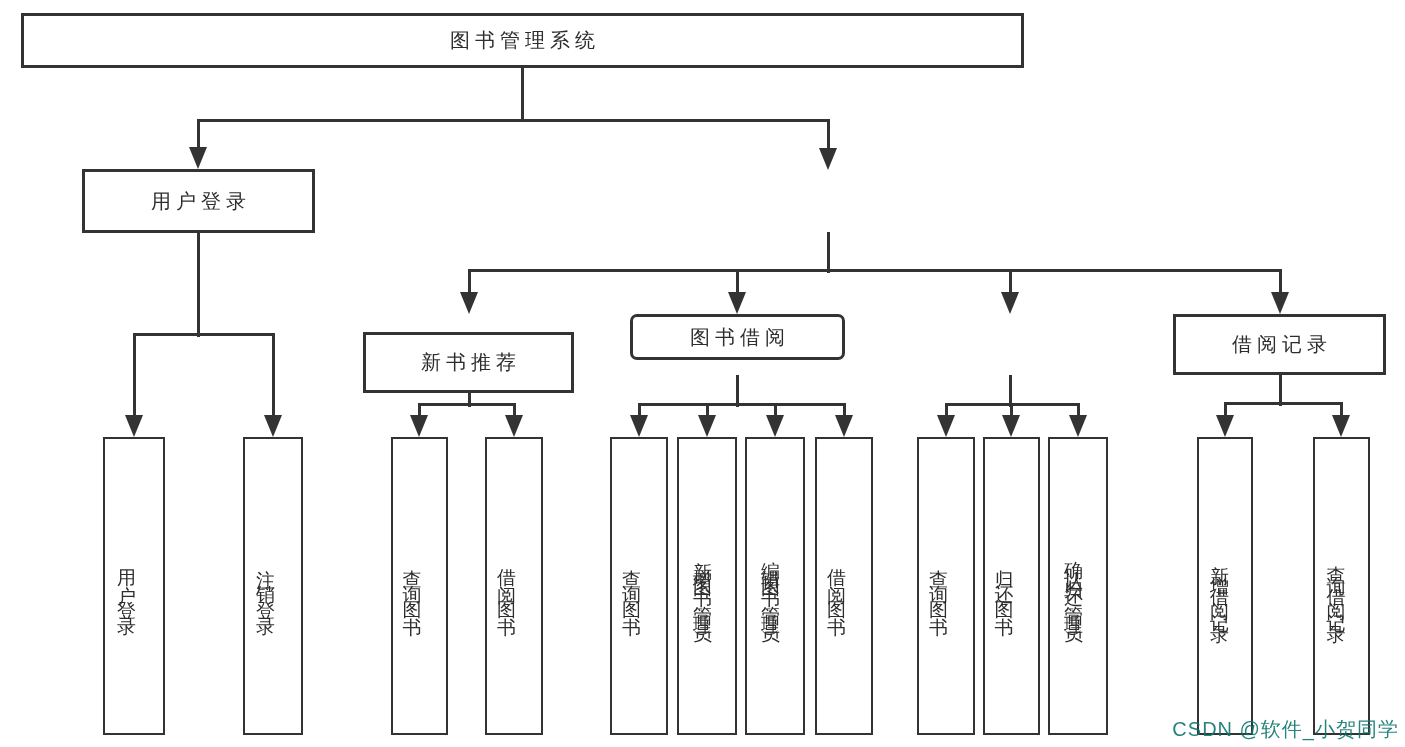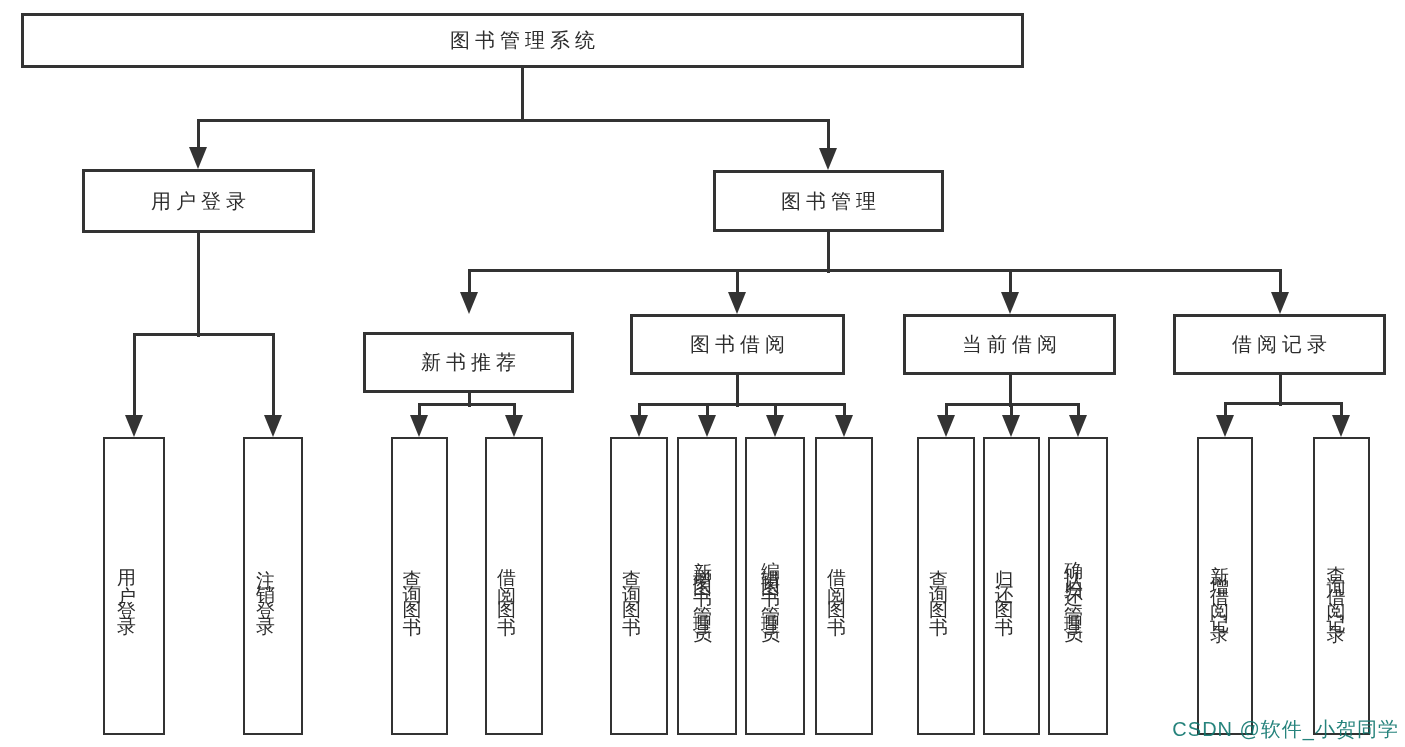--- a/index.html
+++ b/index.html
@@ -112,32 +112,26 @@
     </g>
   </svg>
 
   <div class="node" style="left:21px; top:13px; width:1003px; height:55px;">
     <span>图书管理系统</span>
   </div>
 
   <div class="node" style="left:82px; top:169px; width:233px; height:64px;">
     <span>用户登录</span>
   </div>
-  <div class="node" style="left:713px; top:170px; width:231px; height:62px;">
-    <span>图书管理</span>
-  </div>
 
   <div class="node" style="left:363px; top:332px; width:211px; height:61px;">
     <span>新书推荐</span>
   </div>
-  <div class="node" style="left:630px; top:314px; width:215px; height:61px;">
+  <div class="node" style="left:630px; top:314px; width:215px; height:46px;border-radius:7px;">
     <span>图书借阅</span>
-  </div>
-  <div class="node" style="left:903px; top:314px; width:213px; height:61px;">
-    <span>当前借阅</span>
   </div>
   <div class="node" style="left:1173px; top:314px; width:213px; height:61px;">
     <span>借阅记录</span>
   </div>
 
   <div class="leaf leaf--s" style="left:103px; width:62px;">
     <span>用户登录</span>
   </div>
   <div class="leaf leaf--s" style="left:243px; width:60px;">
     <span>注销登录</span>

